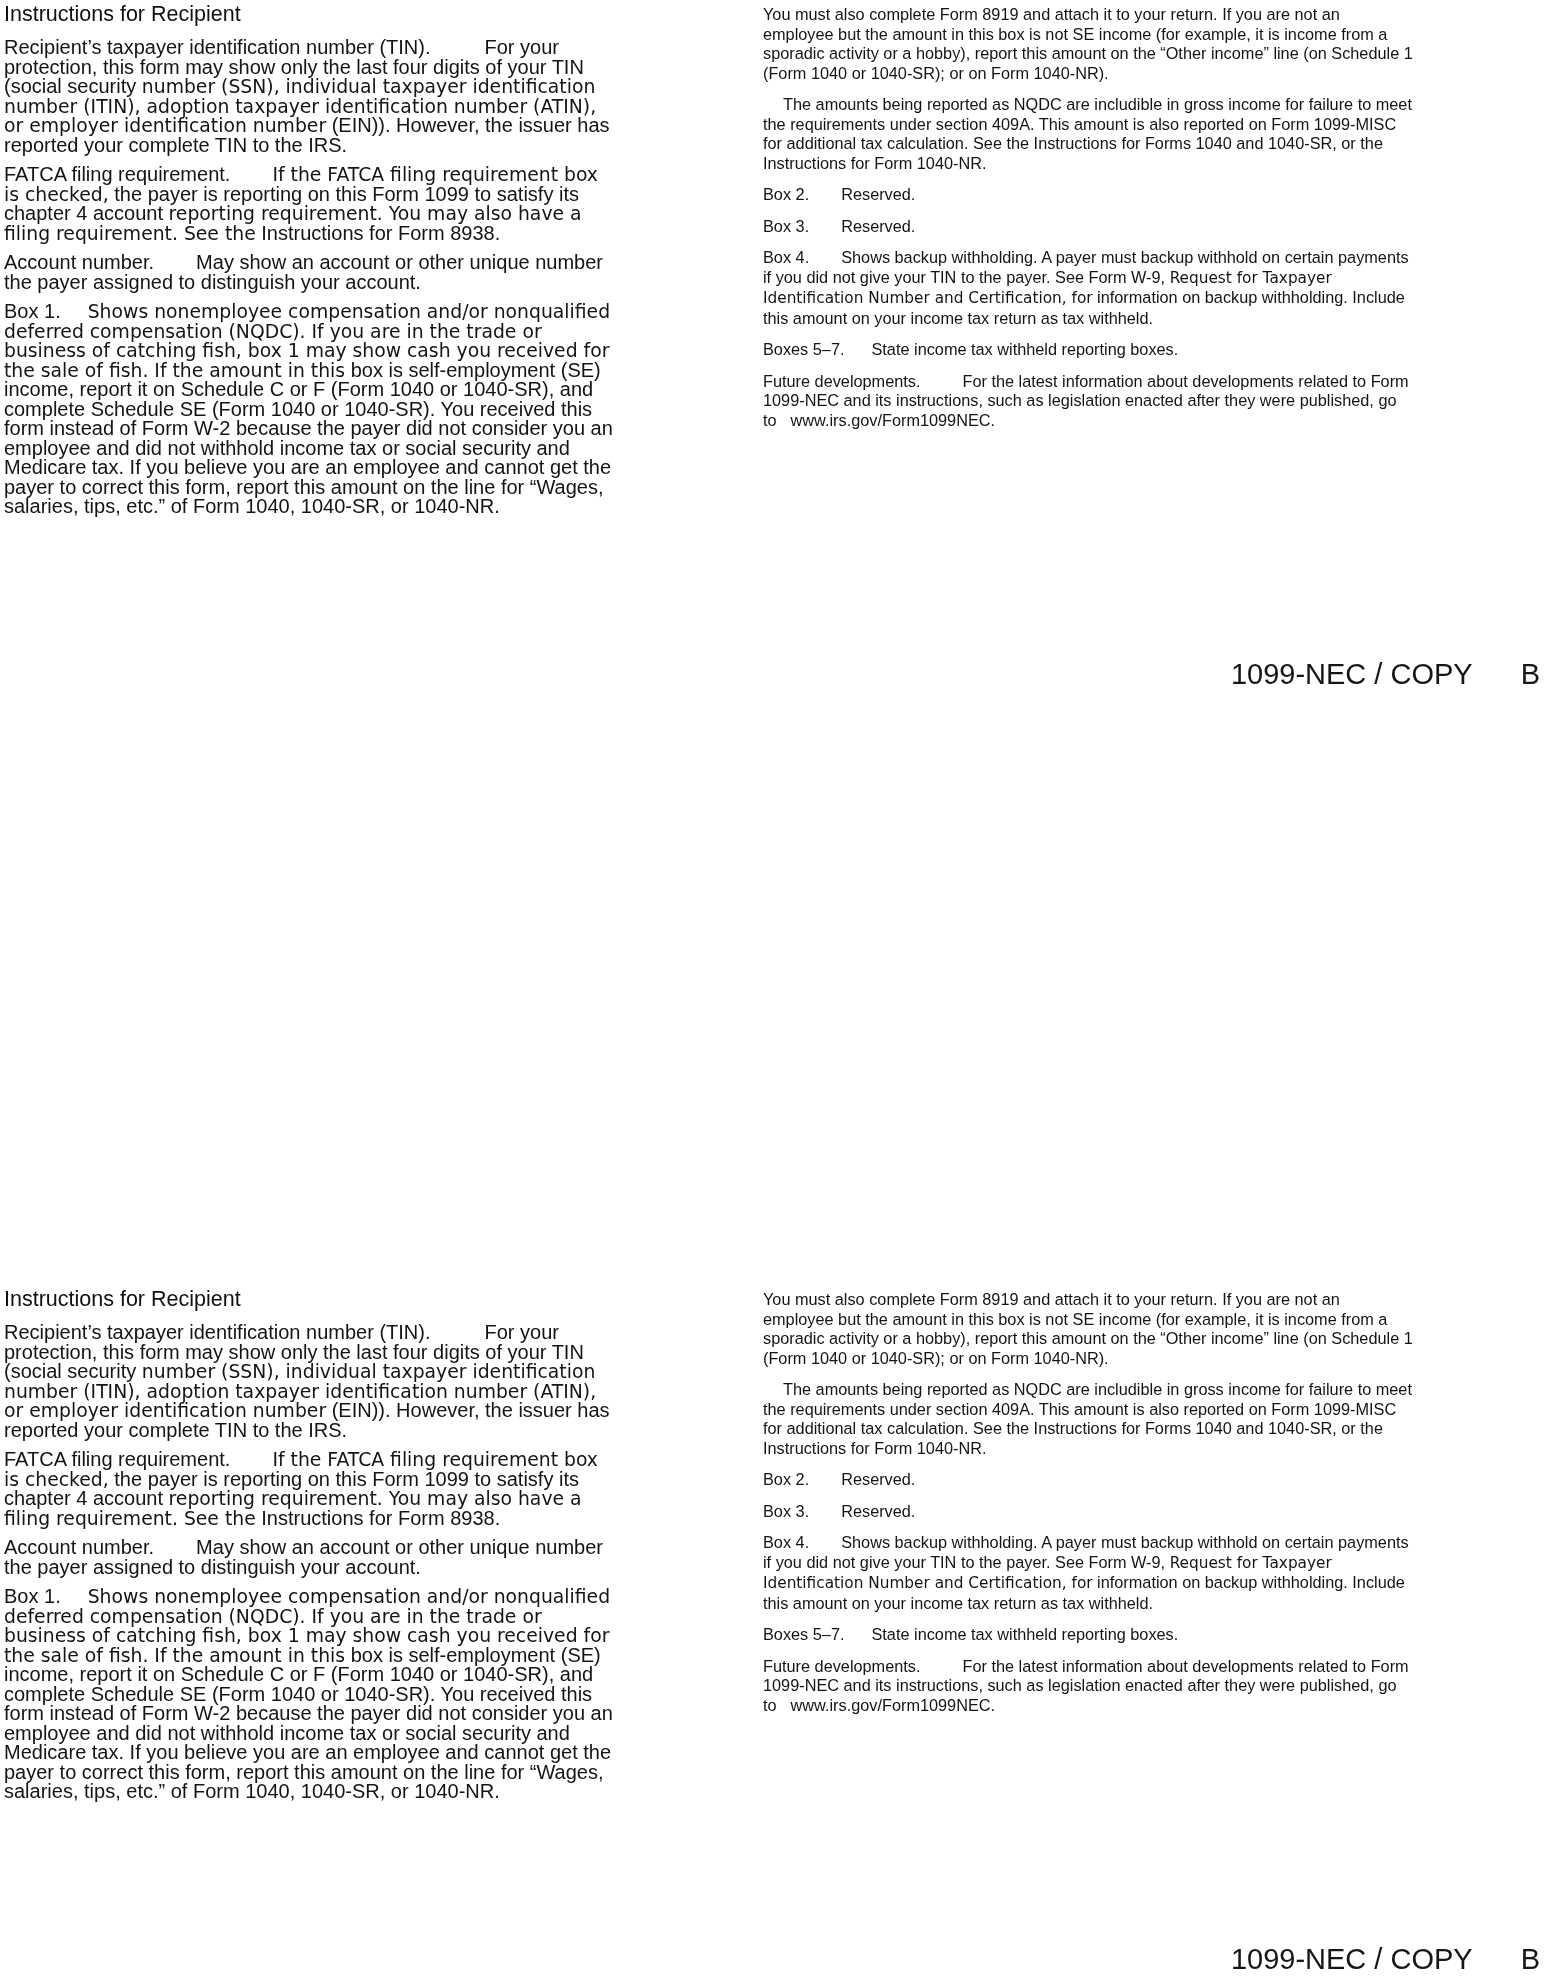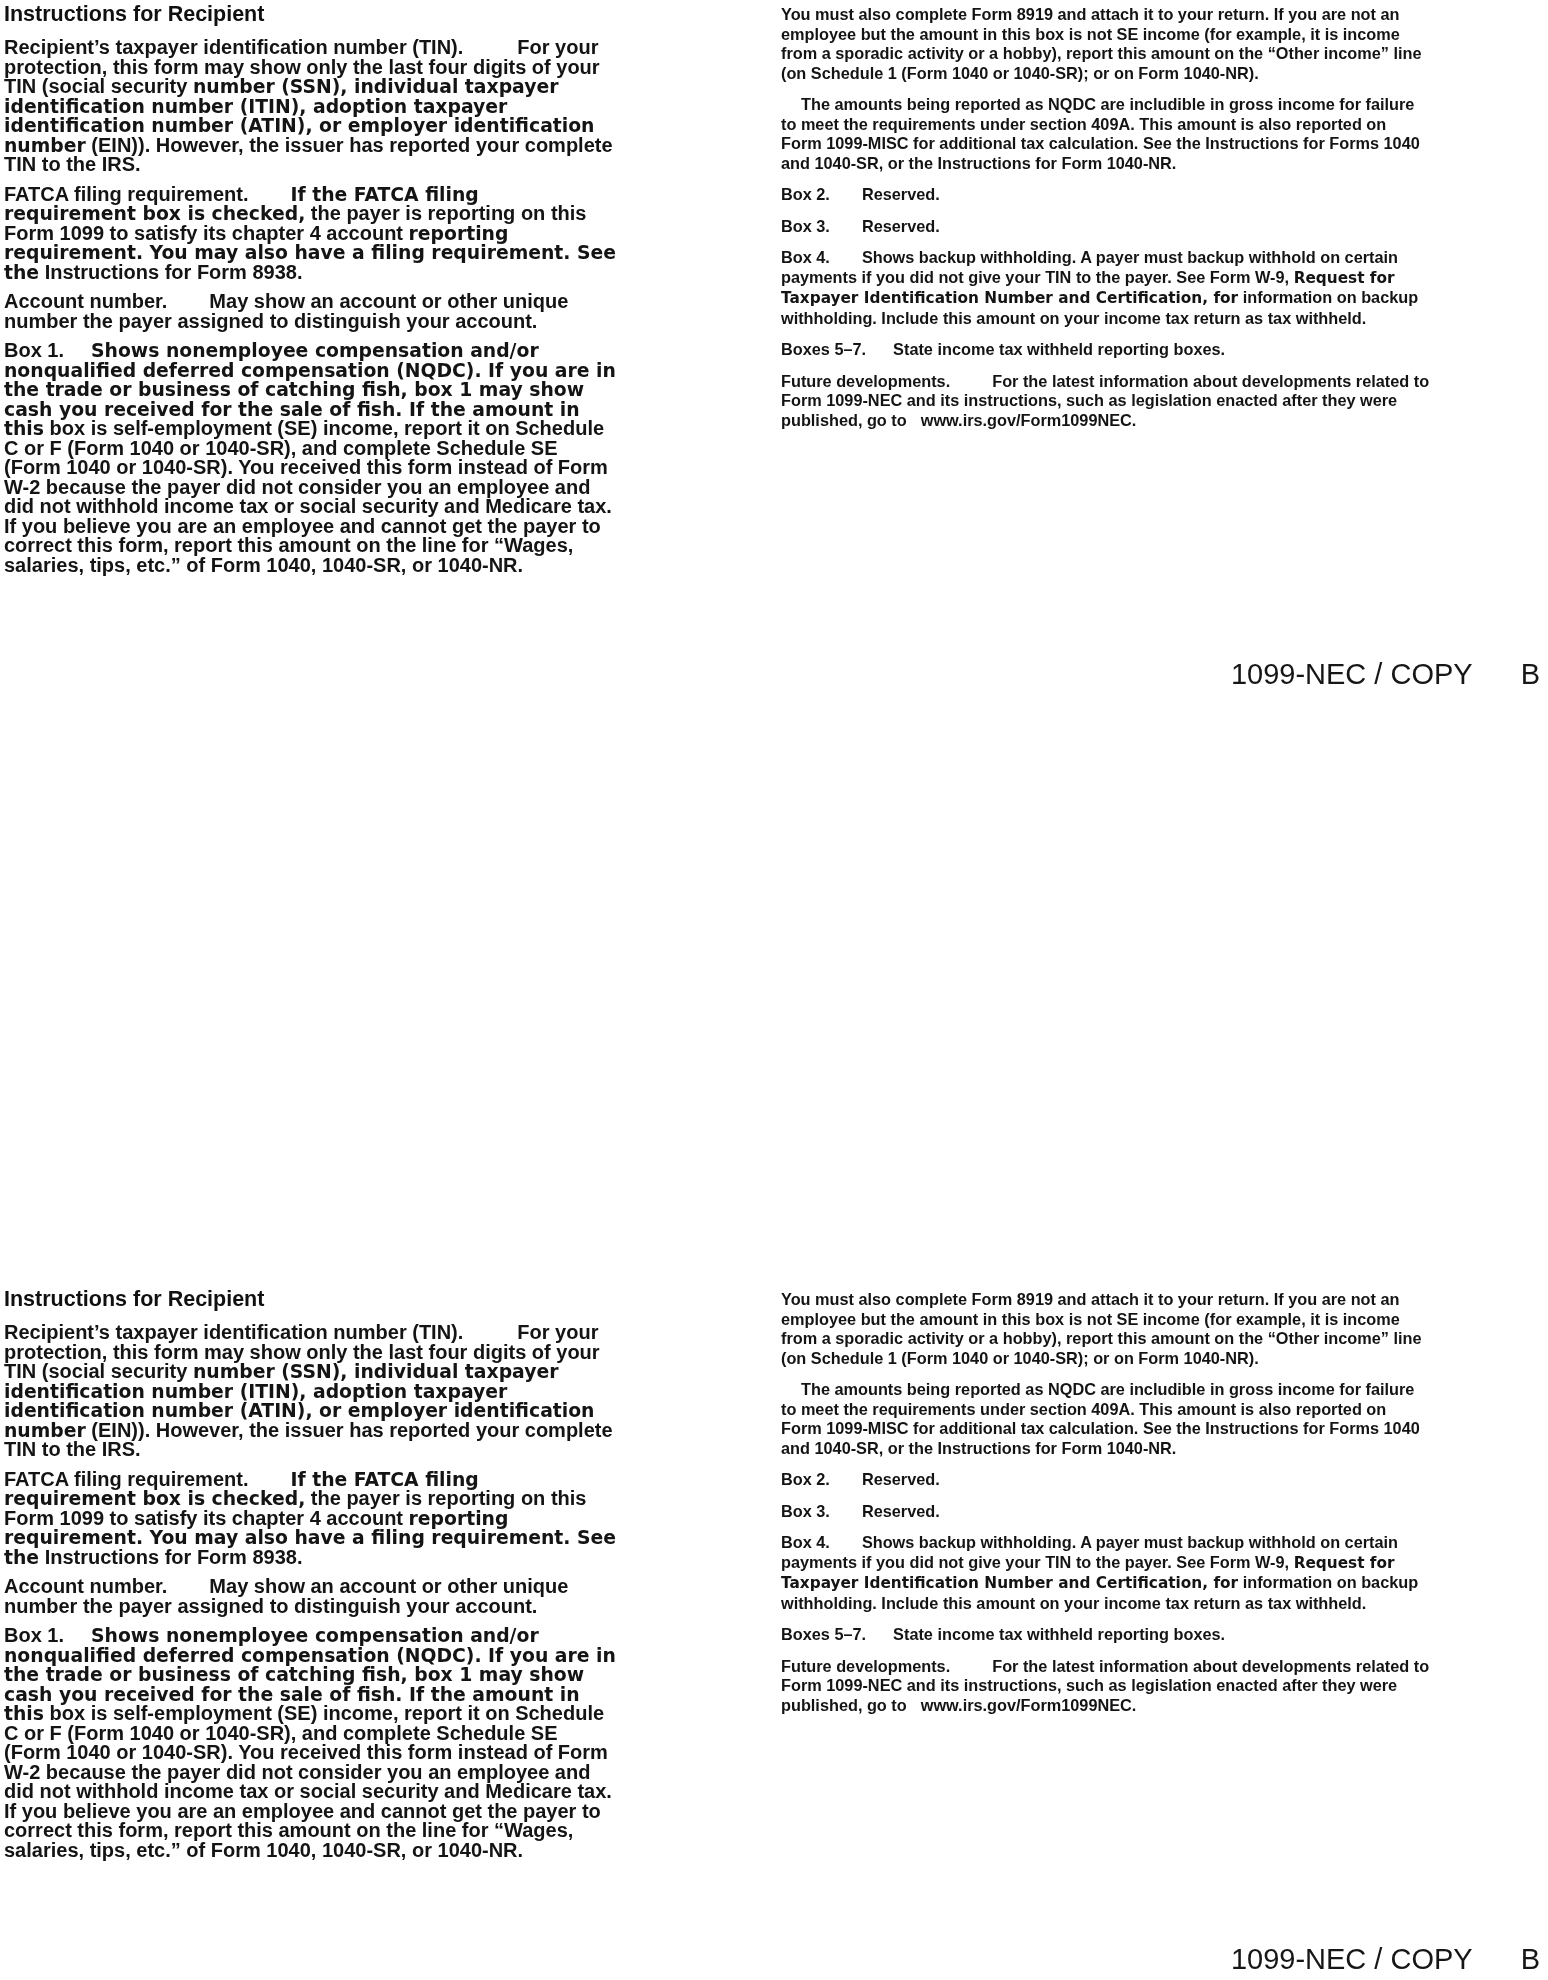--- a/index.html
+++ b/index.html
@@ -10,23 +10,23 @@
     font-family:"Liberation Sans", sans-serif;
     position:relative;
     overflow:hidden;
   }
   #page-root { position:absolute; inset:0; }
 
   .sheet { position:absolute; left:0; width:1548px; height:700px; }
   .sheet.top { top:0; }
   .sheet.bottom { top:1285px; }
 
-  .col { position:absolute; top:0;font-weight:bold; }
+  .col { position:absolute; top:0; }
   .col-left  { left:4px;  width:612px; }
-  .col-right { left:781px; width:650px; top:5px; }
+  .col-right { left:763px; width:650px; top:5px; }
 
   .heading {
     font-size:21.5px;
     line-height:24px;
     margin:2px 0 12px 0;
     color:#101010;
     font-family:"Liberation Sans", sans-serif;
   }
 
   .para {

